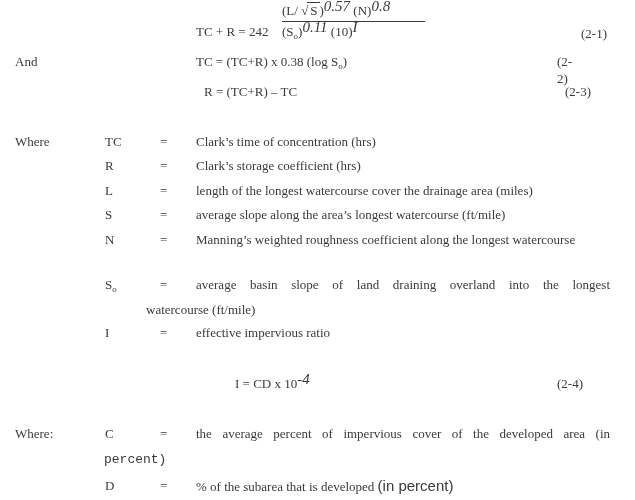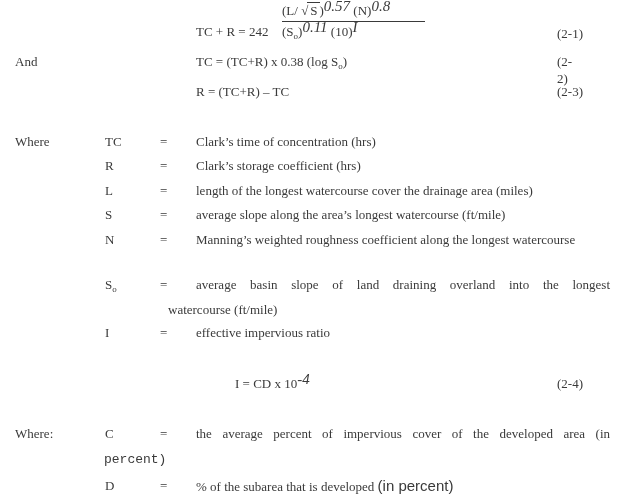--- a/index.html
+++ b/index.html
@@ -14,21 +14,21 @@
     background: #ffffff;
     font-family: "Liberation Serif", serif;
     font-size: 13px;
     line-height: 17px;
     color: #3a3a3a;
     overflow: hidden;
   }
   .abs { position: absolute; }
   .at15  { position: absolute; left: 15px; }
   .at104 { position: absolute; left: 104px; }
-  .at154 { position: absolute; left: 168px; text-align: center; }
+  .at154 { position: absolute; left: 146px; text-align: center; }
   .at196 { position: absolute; left: 196px; }
   .at235 { position: absolute; left: 235px; }
   .at282 { position: absolute; left: 282px; }
   .at557 { position: absolute; left: 557px; }
 
   .frac-bar {
     position: absolute;
     left: 282px;
     top: 21px;
     width: 143px;
@@ -75,30 +75,30 @@
 
 <div class="page">
 
   <div class="abs" style="left:282px; top:2px;"><span>(L/ </span><span>√</span><span class="radicand">S</span><span>)</span><sup>0.57</sup><span> (N)</span><sup>0.8</sup></div>
 
   <div class="frac-bar"></div>
 
   <div class="abs" style="left:0; top:23px; width:635px; height:17px;">
     <span class="at196">TC + R = 242</span>
     <span class="at282"><span>(S</span><sub>o</sub><span>)</span><sup>0.11</sup><span> (10)</span><sup>I</sup></span>
-    <span class="at557" style="top:2px;">(2-1)</span>
+    <span class="at557" style="top:2px;margin-left:24px;">(2-1)</span>
   </div>
 
   <div class="abs" style="left:0; top:53px; width:551px; height:17px;">
     <span class="at15">And</span>
     <span class="at196"><span>TC = (TC+R) x 0.38 (log S</span><sub>o</sub><span>)</span></span>
     <span class="at557">(2-2)</span>
   </div>
 
-  <div class="abs" style="left:0; top:83px; width:605px; height:17px;">
+  <div class="abs" style="left:8px; top:83px; width:605px; height:17px;">
     <span class="at196">R = (TC+R) – TC</span>
     <span class="at557">(2-3)</span>
   </div>
 
   <div class="wrow" style="top:133px;">
     <span>Where</span>
     <span>TC</span>
     <span>=</span>
     <span class="c-desc">Clark’s time of concentration (hrs)</span>
   </div>

